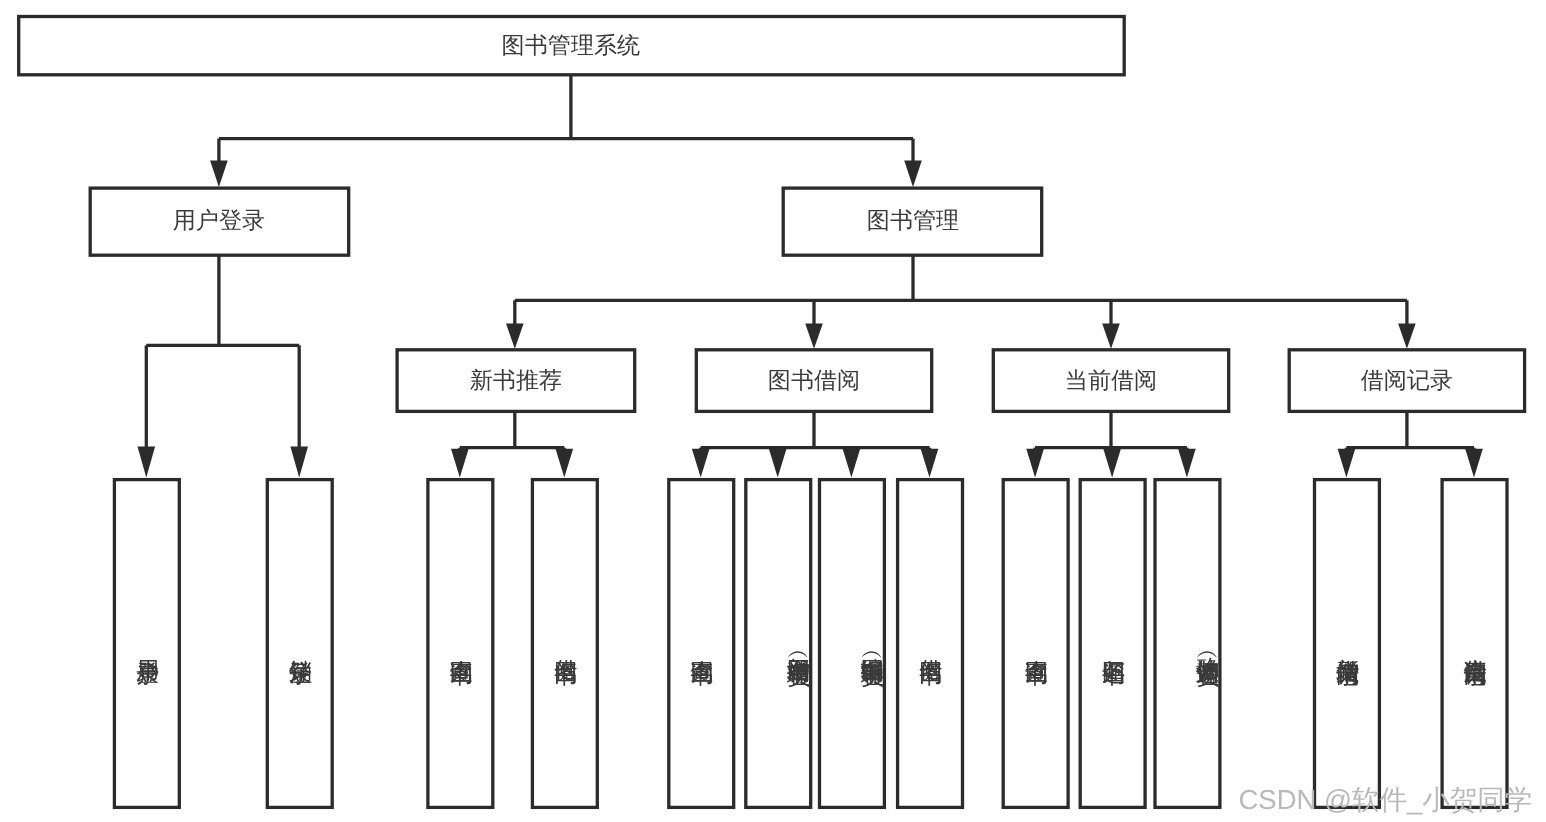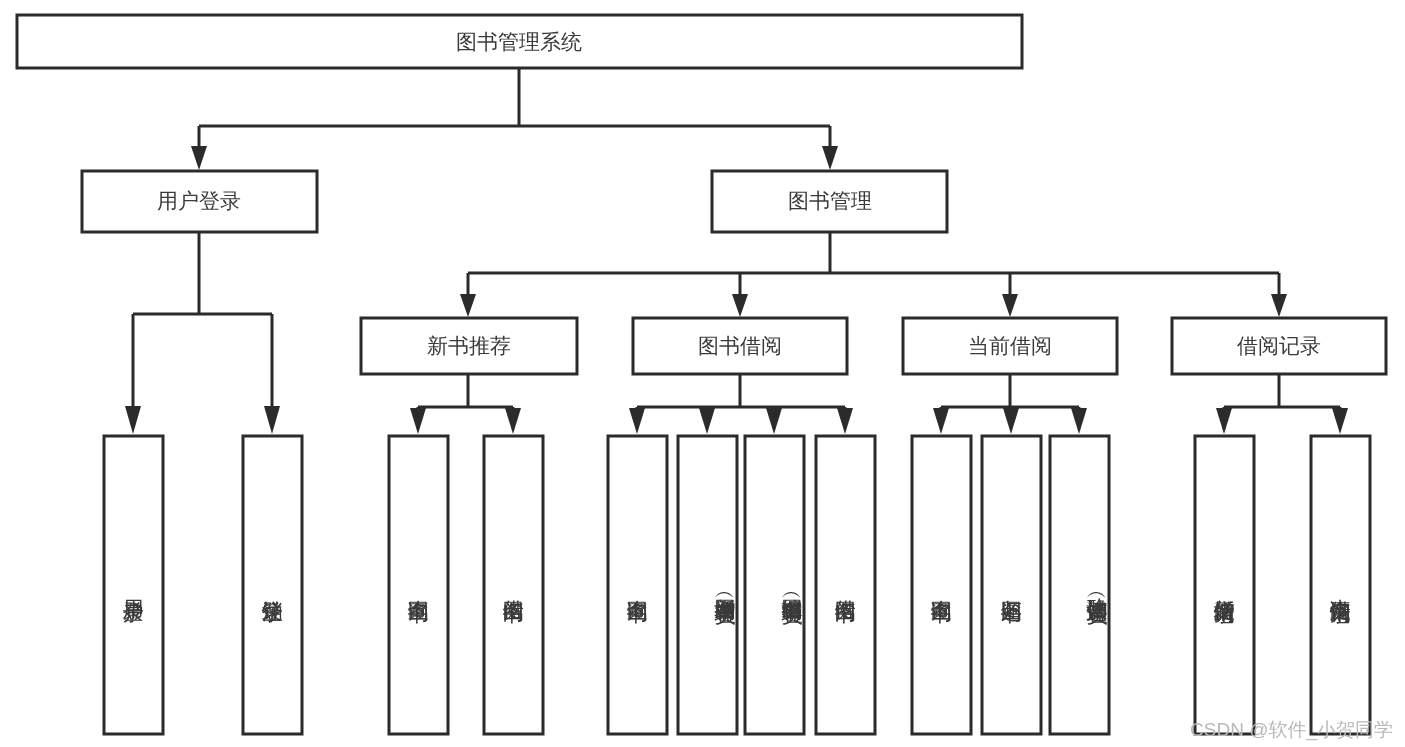--- a/index.html
+++ b/index.html
@@ -64,21 +64,21 @@
     justify-content: center;
     text-align: center;
     pointer-events: none;
     user-select: none;
   }
   .watermark {
     position: absolute;
     right: 12px;
     bottom: 4px;
     font-family: "Liberation Sans", "DejaVu Sans", sans-serif;
-    font-size: 19px;
+    font-size: 25px;
     color: #b9b9b9;
     white-space: pre;
     user-select: none;
   }
 </style>
 </head>
 <body>
 
 <div id="diagram-root">
 

